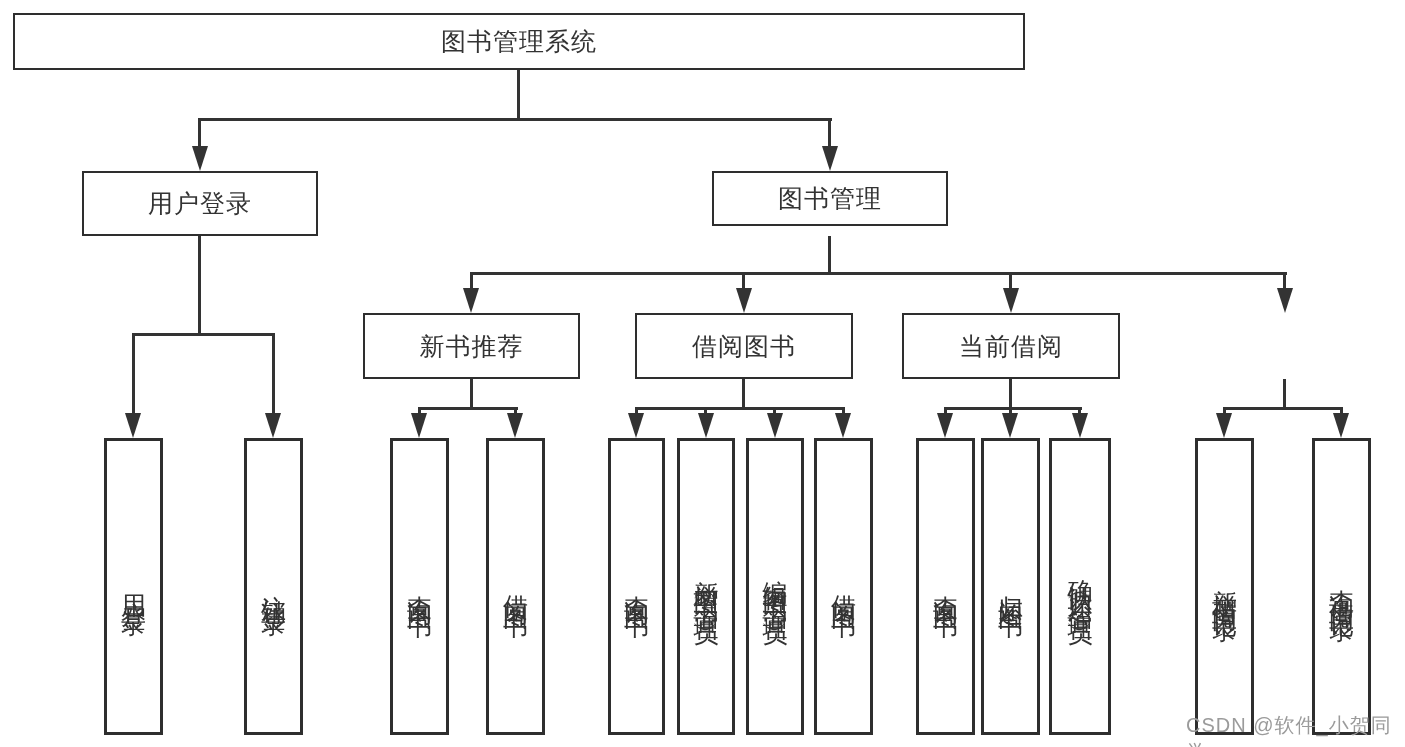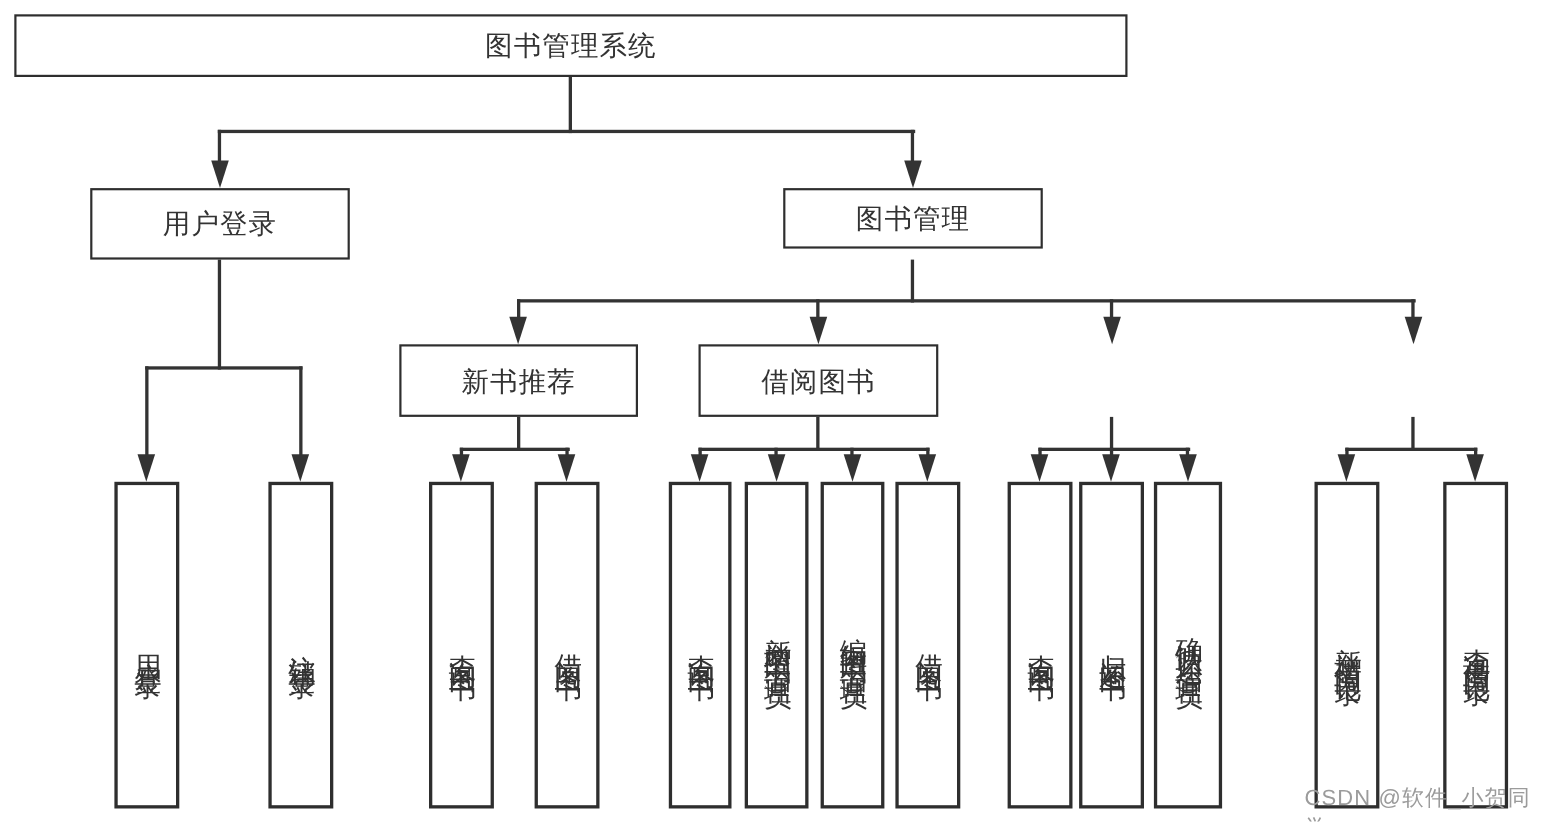--- a/index.html
+++ b/index.html
@@ -38,20 +38,21 @@
 
 <div class="canvas">
 
   <div class="box" style="left:13px;top:13px;width:1012px;height:57px">图书管理系统</div>
 
   <div class="box" style="left:82px;top:171px;width:236px;height:65px">用户登录</div>
   <div class="box" style="left:712px;top:171px;width:236px;height:55px">图书管理</div>
 
   <div class="box" style="left:363px;top:313px;width:217px;height:66px">新书推荐</div>
   <div class="box" style="left:635px;top:313px;width:218px;height:66px">借阅图书</div>
+  <div class="box" style="left:902px;top:313px;width:218px;height:66px">当前借阅</div>
 
   <div class="box leaf" style="left:104px;top:438px;width:59px;height:297px">
     <span class="vlabel">用户登录</span>
     </div>
   <div class="box leaf" style="left:244px;top:438px;width:59px;height:297px">
     <span class="vlabel">注销登录</span>
     </div>
 
   <div class="box leaf" style="left:390px;top:438px;width:59px;height:297px">
     <span class="vlabel">查询图书</span>

